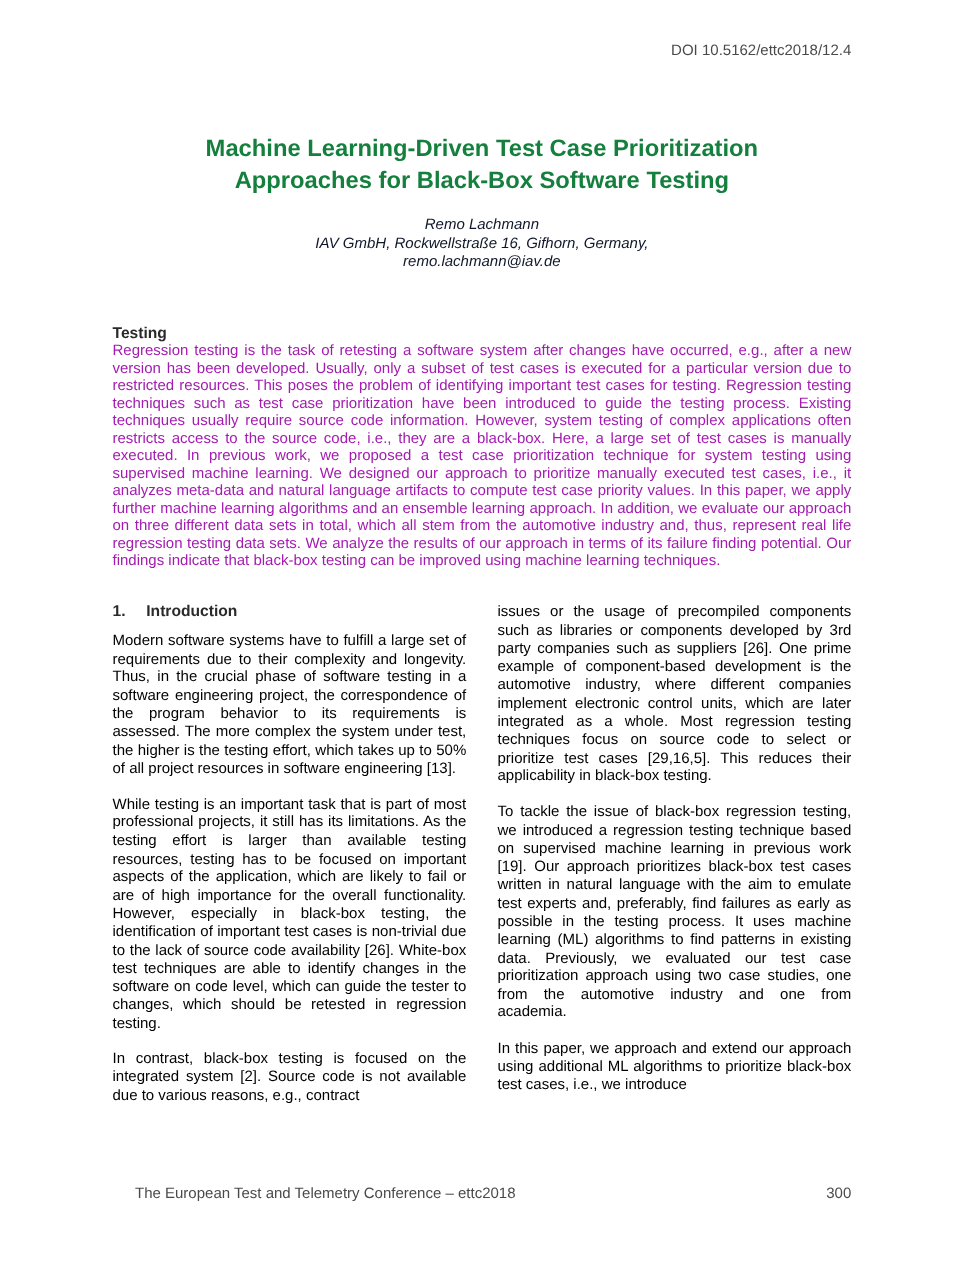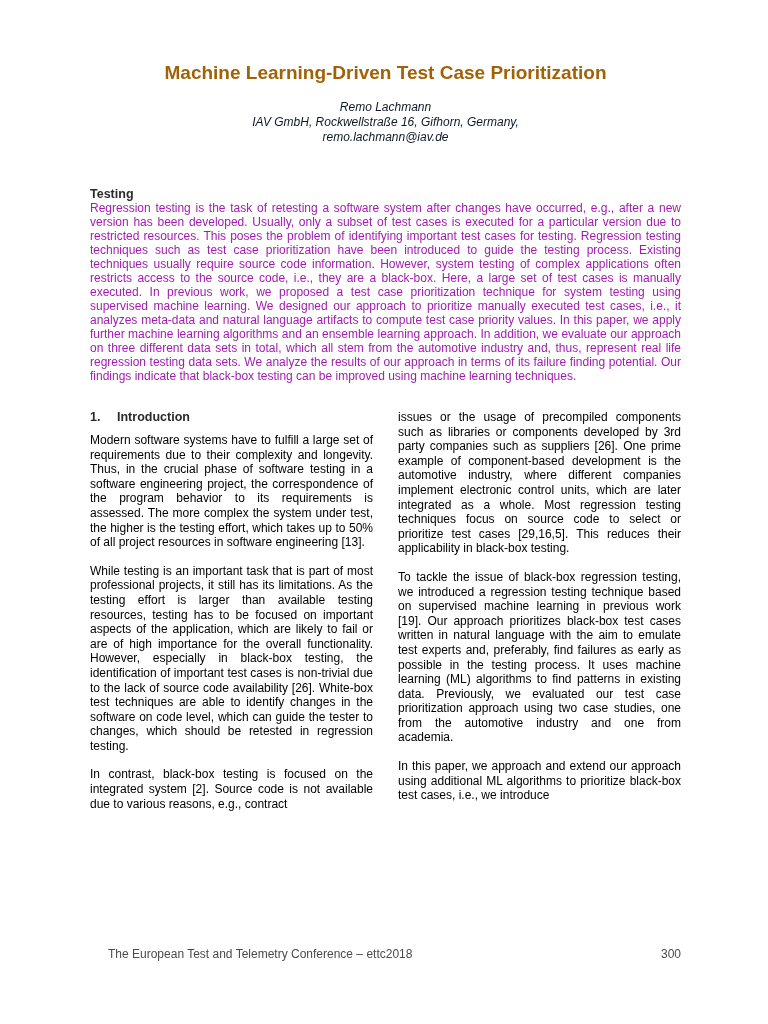--- a/index.html
+++ b/index.html
@@ -23,21 +23,21 @@
     padding-top: 33px;
     text-align: right;
     font-size: 12px;
     color: #4a4a4a;
   }
   .title-block {
     margin-top: 60px;
     text-align: center;
     font-size: 19px;
     font-weight: bold;
-    color: #a16207;
+    color: #15803d;
     line-height: 25px;
   }
   .author-block {
     margin-top: 15px;
     text-align: center;
     font-style: italic;
     font-size: 12px;
     line-height: 15px;
     color: #0f172a;
   }
@@ -92,23 +92,25 @@
     color: #4a4a4a;
     margin-left: 18px;
   }
 </style>
 </head>
 <body>
 
 <div class="page">
   <div class="content">
 
+    <div class="doi-line">DOI 10.5162/ettc2018/12.4</div>
 
     <div class="title-block">
       <div>Machine Learning-Driven Test Case Prioritization</div>
+      <div>Approaches for Black-Box Software Testing</div>
     </div>
 
     <div class="author-block">
       <div>Remo Lachmann</div>
       <div>IAV GmbH, Rockwellstraße 16, Gifhorn, Germany,</div>
       <div>remo.lachmann@iav.de</div>
     </div>
 
     <div class="abstract-heading">Testing</div>
     <div class="abstract-body">Regression testing is the task of retesting a software system after changes have occurred, e.g., after a new version has been developed. Usually, only a subset of test cases is executed for a particular version due to restricted resources. This poses the problem of identifying important test cases for testing. Regression testing techniques such as test case prioritization have been introduced to guide the testing process. Existing techniques usually require source code information. However, system testing of complex applications often restricts access to the source code, i.e., they are a black-box. Here, a large set of test cases is manually executed. In previous work, we proposed a test case prioritization technique for system testing using supervised machine learning. We designed our approach to prioritize manually executed test cases, i.e., it analyzes meta-data and natural language artifacts to compute test case priority values. In this paper, we apply further machine learning algorithms and an ensemble learning approach. In addition, we evaluate our approach on three different data sets in total, which all stem from the automotive industry and, thus, represent real life regression testing data sets. We analyze the results of our approach in terms of its failure finding potential. Our findings indicate that black-box testing can be improved using machine learning techniques.</div>

